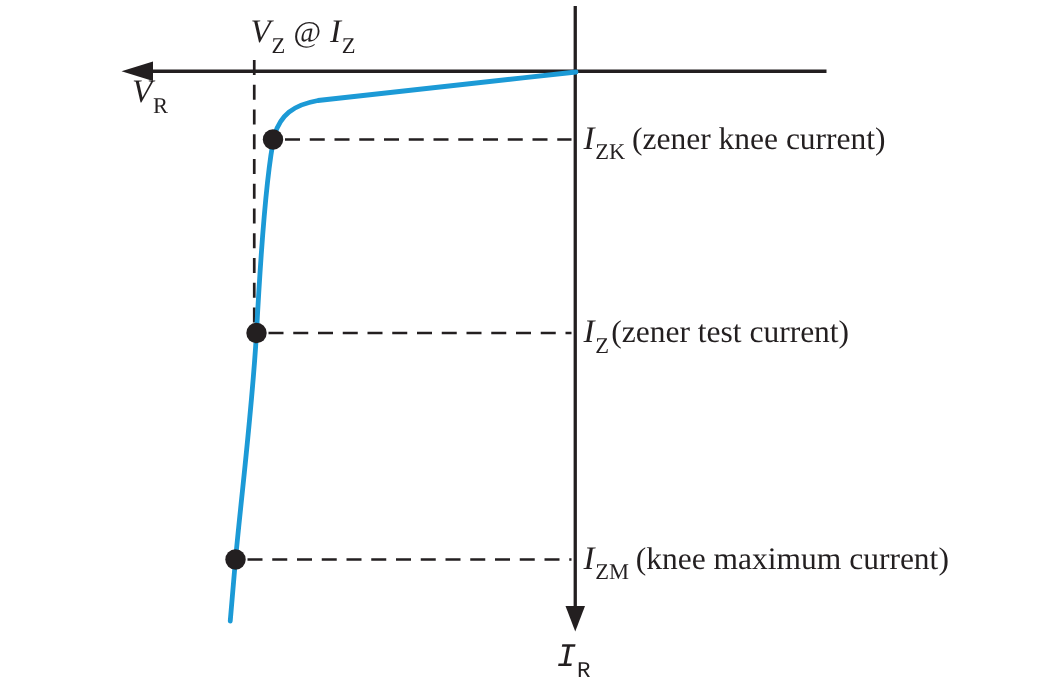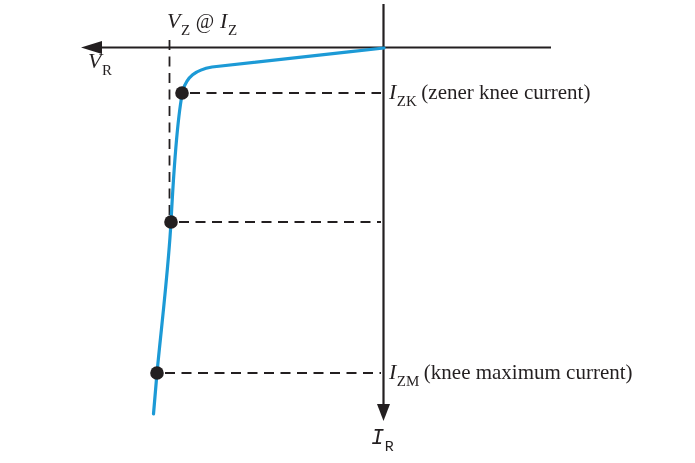--- a/index.html
+++ b/index.html
@@ -70,18 +70,19 @@
       <circle cx="171" cy="222" r="6.8" fill="#231f20"></circle>
       <circle cx="157" cy="373" r="6.8" fill="#231f20"></circle>
     </svg>
 
   <div class="lbl lbl-vr"><i>V</i><sub>R</sub></div>
 
   <div class="lbl lbl-title"><i>V</i><sub>Z</sub><span class="at">@</span><i>I</i><sub>Z</sub></div>
 
   <div class="lbl ann ann-izk"><i>I</i><sub>ZK</sub><span class="desc">(zener knee current)</span></div>
 
+  <div class="lbl ann ann-iz"><i>I</i><sub>Z</sub><span class="desc">(zener test current)</span></div>
 
   <div class="lbl ann ann-izm"><i>I</i><sub>ZM</sub><span class="desc">(knee maximum current)</span></div>
 
   <div class="lbl lbl-ir"><i>I</i><sub>R</sub></div>
 
 </div>
 
 </body></html>

